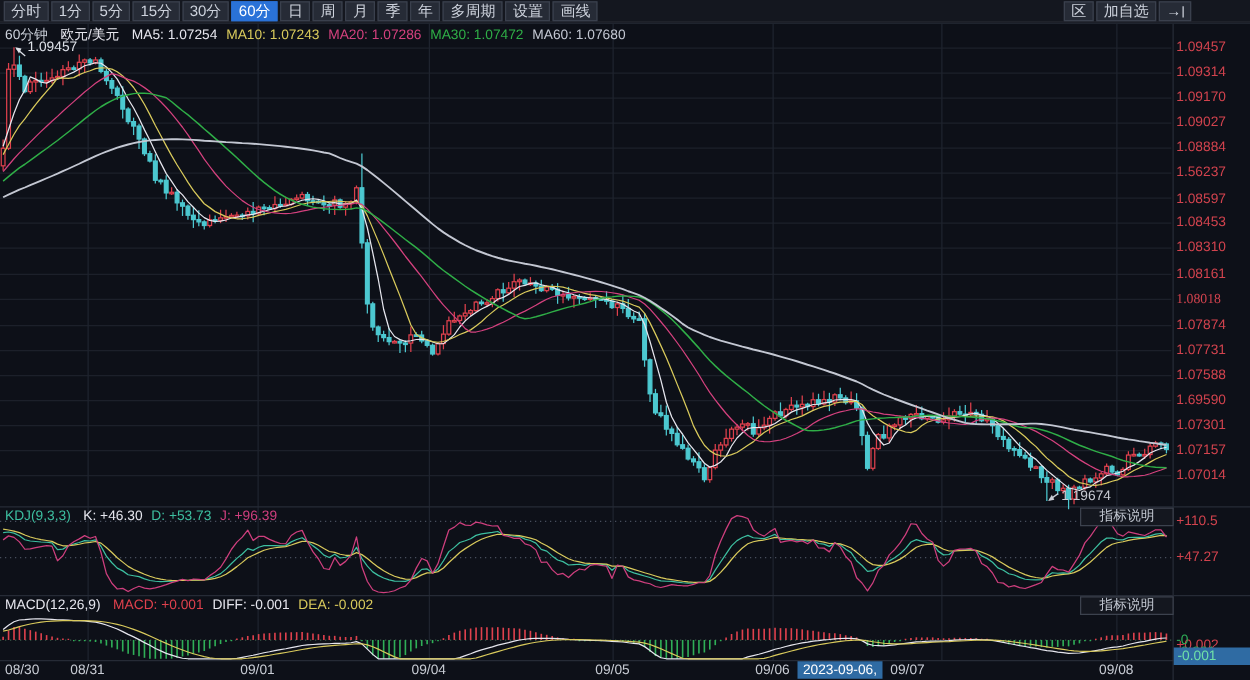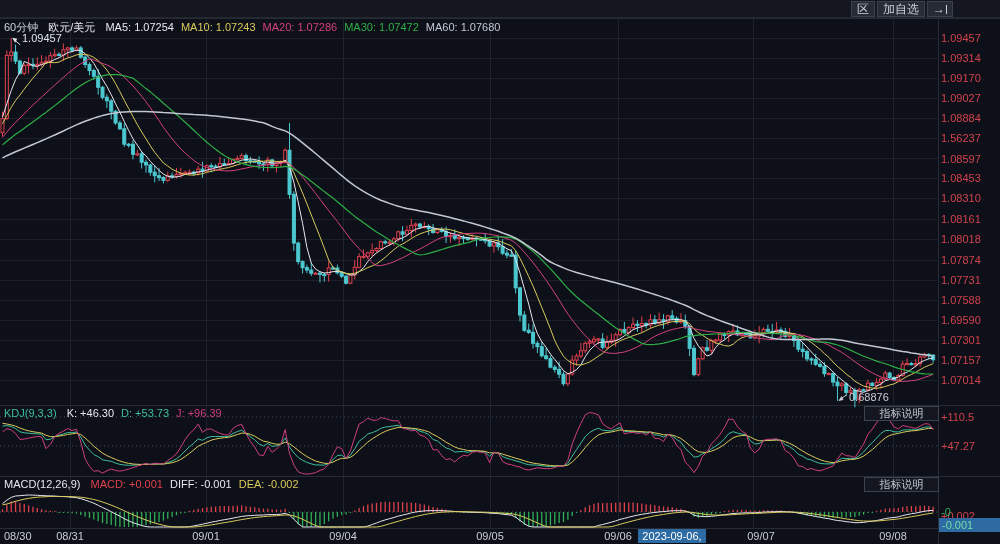--- a/index.html
+++ b/index.html
@@ -725,20 +725,36 @@
       <polyline points="2.5,431.9 6.8,428.7 11.2,429.9 15.5,433.5 19.9,439.4 24.2,439.1 28.6,438.1 32.9,437.3 37.3,436.5 41.6,436.9 46.0,448.6 50.3,444.6 54.7,436.6 59.0,433.4 63.4,431.1 67.7,428.5 72.1,430.6 76.4,429.2 80.8,442.0 85.1,458.9 89.5,466.6 93.8,471.2 98.2,470.7 102.5,473.2 106.9,470.8 111.2,469.0 115.6,470.5 119.9,471.1 124.3,470.3 128.6,469.1 133.0,467.7 137.3,466.1 141.7,464.9 146.0,463.4 150.4,464.6 154.7,463.2 159.1,463.5 163.4,464.0 167.8,460.5 172.1,457.6 176.5,453.8 180.8,447.1 185.2,439.4 189.5,433.7 193.8,429.7 198.2,424.1 202.5,432.4 206.9,429.1 211.2,429.1 215.6,431.5 219.9,433.3 224.3,434.8 228.6,435.0 233.0,428.4 237.3,425.6 241.7,424.3 246.0,433.6 250.4,441.5 254.7,447.0 259.1,454.8 263.4,455.6 267.8,446.2 272.1,452.3 276.5,449.1 280.8,444.1 285.2,429.5 289.5,453.4 293.9,465.2 298.2,471.8 302.6,473.6 306.9,474.1 311.3,473.6 315.6,472.6 320.0,470.4 324.3,468.9 328.7,464.0 333.0,454.5 337.4,446.8 341.7,448.7 346.1,458.6 350.4,450.9 354.8,437.0 359.1,424.0 363.5,421.7 367.8,418.1 372.2,420.1 376.5,420.4 380.8,417.7 385.2,418.5 389.5,419.9 393.9,420.8 398.2,420.7 402.6,428.3 406.9,429.2 411.3,430.7 415.6,430.5 420.0,435.1 424.3,436.4 428.7,439.9 433.0,449.9 437.4,449.6 441.7,455.7 446.1,459.7 450.4,458.7 454.8,462.0 459.1,458.0 463.5,455.2 467.8,456.0 472.2,452.3 476.5,451.5 480.9,452.3 485.2,453.0 489.6,462.7 493.9,452.1 498.3,453.2 502.6,461.5 507.0,463.9 511.3,464.7 515.7,466.1 520.0,467.0 524.4,469.2 528.7,470.0 533.1,468.9 537.4,467.7 541.8,468.3 546.1,468.6 550.5,468.6 554.8,467.5 559.2,466.0 563.5,466.2 567.8,460.4 572.2,444.0 576.5,433.0 580.9,423.3 585.2,414.9 589.6,412.5 593.9,413.3 598.3,414.8 602.6,423.7 607.0,427.0 611.3,428.9 615.7,425.5 620.0,422.8 624.4,433.9 628.7,432.9 633.1,432.3 637.4,433.5 641.8,432.7 646.1,435.0 650.5,431.9 654.8,438.4 659.2,438.5 663.5,441.5 667.9,434.1 672.2,437.5 676.6,445.2 680.9,449.6 685.3,462.2 689.6,466.4 694.0,472.7 698.3,466.3 702.7,456.2 707.0,452.3 711.4,443.9 715.7,439.7 720.1,434.3 724.4,427.7 728.8,419.0 733.1,419.5 737.5,426.8 741.8,431.2 746.2,433.8 750.5,448.3 754.8,452.9 759.2,449.2 763.5,440.3 767.9,439.3 772.2,439.2 776.6,438.7 780.9,441.0 785.3,450.8 789.6,453.3 794.0,458.4 798.3,466.0 802.7,466.5 807.0,469.6 811.4,468.5 815.7,470.1 820.1,470.8 824.4,469.3 828.8,467.7 833.1,466.0 837.5,459.1 841.8,453.1 846.2,455.7 850.5,456.0 854.9,457.7 859.2,451.1 863.6,444.1 867.9,434.3 872.3,429.1 876.6,422.8 881.0,416.9 885.3,415.6 889.7,420.5 894.0,427.0 898.4,428.9 902.7,425.5 907.1,426.5 911.4,427.5 915.8,428.4 920.1,426.2 924.5,423.8 928.8,423.9 933.2,429.7" fill="none" stroke="#cf3f7e" stroke-width="1" stroke-linejoin="round"></polyline>
       <polyline points="2.5,503.6 6.8,500.2 11.2,497.4 15.5,496.0 19.9,495.7 24.2,495.3 28.6,495.0 32.9,495.1 37.3,495.3 41.6,495.5 46.0,495.8 50.3,495.9 54.7,496.1 59.0,496.5 63.4,496.6 67.7,496.8 72.1,497.3 76.4,497.7 80.8,498.7 85.1,500.0 89.5,501.6 93.8,503.2 98.2,505.3 102.5,507.5 106.9,509.5 111.2,511.7 115.6,514.1 119.9,516.2 124.3,518.8 128.6,520.7 133.0,522.7 137.3,524.1 141.7,525.5 146.0,526.6 150.4,527.0 154.7,527.0 159.1,527.0 163.4,527.0 167.8,527.0 172.1,527.0 176.5,527.0 180.8,527.0 185.2,527.0 189.5,526.7 193.8,525.9 198.2,525.0 202.5,524.2 206.9,523.2 211.2,522.2 215.6,521.4 219.9,520.5 224.3,519.7 228.6,519.0 233.0,518.1 237.3,517.3 241.7,516.4 246.0,515.9 250.4,515.6 254.7,515.3 259.1,515.1 263.4,515.0 267.8,514.6 272.1,514.6 276.5,514.5 280.8,514.2 285.2,513.3 289.5,515.1 293.9,519.3 298.2,523.5 302.6,527.0 306.9,527.0 311.3,527.0 315.6,527.0 320.0,527.0 324.3,527.0 328.7,527.0 333.0,527.0 337.4,527.0 341.7,527.0 346.1,527.0 350.4,527.0 354.8,527.0 359.1,527.0 363.5,527.0 367.8,526.1 372.2,524.5 376.5,523.0 380.8,521.3 385.2,519.9 389.5,518.7 393.9,517.5 398.2,516.1 402.6,515.1 406.9,514.1 411.3,512.9 415.6,512.0 420.0,511.4 424.3,510.9 428.7,510.6 433.0,510.7 437.4,510.6 441.7,510.6 446.1,510.9 450.4,511.1 454.8,511.5 459.1,511.7 463.5,511.9 467.8,512.1 472.2,512.3 476.5,512.4 480.9,512.5 485.2,512.7 489.6,513.1 493.9,513.3 498.3,513.6 502.6,514.2 507.0,514.7 511.3,515.1 515.7,517.3 520.0,520.4 524.4,523.7 528.7,526.2 533.1,527.0 537.4,527.0 541.8,527.0 546.1,527.0 550.5,527.0 554.8,527.0 559.2,527.0 563.5,527.0 567.8,527.0 572.2,527.0 576.5,527.0 580.9,527.0 585.2,527.0 589.6,527.0 593.9,527.0 598.3,525.5 602.6,524.5 607.0,523.4 611.3,522.2 615.7,520.9 620.0,519.4 624.4,518.4 628.7,517.2 633.1,516.1 637.4,515.2 641.8,514.3 646.1,513.7 650.5,512.9 654.8,512.5 659.2,511.9 663.5,511.6 667.9,511.1 672.2,510.8 676.6,510.7 680.9,510.7 685.3,511.0 689.6,512.5 694.0,515.1 698.3,516.2 702.7,516.5 707.0,516.7 711.4,516.3 715.7,515.9 720.1,515.2 724.4,514.7 728.8,514.1 733.1,513.5 737.5,513.3 741.8,513.0 746.2,512.8 750.5,512.8 754.8,512.8 759.2,512.5 763.5,512.1 767.9,511.9 772.2,511.8 776.6,511.6 780.9,511.5 785.3,511.8 789.6,511.9 794.0,512.3 798.3,513.1 802.7,513.9 807.0,514.8 811.4,515.6 815.7,516.5 820.1,517.2 824.4,518.1 828.8,518.7 833.1,519.7 837.5,520.5 841.8,520.9 846.2,521.7 850.5,522.1 854.9,522.7 859.2,522.6 863.6,522.4 867.9,521.7 872.3,521.2 876.6,520.5 881.0,519.7 885.3,518.6 889.7,517.9 894.0,517.5 898.4,516.8 902.7,515.6 907.1,514.6 911.4,513.7 915.8,513.1 920.1,512.1 924.5,511.3 928.8,510.6 933.2,510.4" fill="none" stroke="#e6e6ee" stroke-width="1" stroke-linejoin="round"></polyline>
       <polyline points="2.5,504.9 6.8,504.0 11.2,502.7 15.5,501.3 19.9,500.2 24.2,499.2 28.6,498.4 32.9,497.7 37.3,497.2 41.6,496.9 46.0,496.7 50.3,496.5 54.7,496.4 59.0,496.4 63.4,496.5 67.7,496.5 72.1,496.7 76.4,496.9 80.8,497.2 85.1,497.8 89.5,498.6 93.8,499.5 98.2,500.6 102.5,502.0 106.9,503.5 111.2,505.1 115.6,506.9 119.9,508.8 124.3,510.8 128.6,512.8 133.0,514.7 137.3,516.6 141.7,518.4 146.0,520.0 150.4,521.6 154.7,523.0 159.1,524.2 163.4,525.3 167.8,526.2 172.1,526.8 176.5,527.0 180.8,527.0 185.2,527.0 189.5,527.0 193.8,527.0 198.2,526.6 202.5,526.1 206.9,525.5 211.2,524.9 215.6,524.2 219.9,523.4 224.3,522.7 228.6,522.0 233.0,521.2 237.3,520.4 241.7,519.6 246.0,518.9 250.4,518.2 254.7,517.6 259.1,517.1 263.4,516.7 267.8,516.3 272.1,516.0 276.5,515.7 280.8,515.4 285.2,515.0 289.5,515.0 293.9,515.9 298.2,517.4 302.6,519.3 306.9,521.4 311.3,523.5 315.6,525.5 320.0,527.0 324.3,527.0 328.7,527.0 333.0,527.0 337.4,527.0 341.7,527.0 346.1,527.0 350.4,527.0 354.8,527.0 359.1,527.0 363.5,527.0 367.8,527.0 372.2,527.0 376.5,527.0 380.8,526.4 385.2,525.1 389.5,523.8 393.9,522.5 398.2,521.3 402.6,520.0 406.9,518.8 411.3,517.7 415.6,516.5 420.0,515.5 424.3,514.6 428.7,513.8 433.0,513.2 437.4,512.6 441.7,512.2 446.1,512.0 450.4,511.8 454.8,511.7 459.1,511.7 463.5,511.7 467.8,511.8 472.2,511.9 476.5,512.0 480.9,512.1 485.2,512.2 489.6,512.4 493.9,512.6 498.3,512.8 502.6,513.1 507.0,513.4 511.3,513.7 515.7,514.5 520.0,515.6 524.4,517.3 528.7,519.0 533.1,521.0 537.4,522.9 541.8,524.8 546.1,526.6 550.5,527.0 554.8,527.0 559.2,527.0 563.5,527.0 567.8,527.0 572.2,527.0 576.5,527.0 580.9,527.0 585.2,527.0 589.6,527.0 593.9,527.0 598.3,527.0 602.6,527.0 607.0,527.0 611.3,526.7 615.7,525.6 620.0,524.3 624.4,523.1 628.7,522.0 633.1,520.8 637.4,519.7 641.8,518.6 646.1,517.6 650.5,516.7 654.8,515.8 659.2,515.1 663.5,514.4 667.9,513.7 672.2,513.1 676.6,512.6 680.9,512.3 685.3,512.0 689.6,512.1 694.0,512.7 698.3,513.4 702.7,514.0 707.0,514.6 711.4,514.9 715.7,515.1 720.1,515.1 724.4,515.1 728.8,514.9 733.1,514.6 737.5,514.3 741.8,514.1 746.2,513.8 750.5,513.6 754.8,513.4 759.2,513.3 763.5,513.0 767.9,512.8 772.2,512.6 776.6,512.4 780.9,512.2 785.3,512.1 789.6,512.1 794.0,512.1 798.3,512.3 802.7,512.6 807.0,513.1 811.4,513.6 815.7,514.2 820.1,514.8 824.4,515.4 828.8,516.1 833.1,516.8 837.5,517.5 841.8,518.2 846.2,518.9 850.5,519.5 854.9,520.2 859.2,520.7 863.6,521.0 867.9,521.1 872.3,521.1 876.6,521.0 881.0,520.7 885.3,520.3 889.7,519.8 894.0,519.4 898.4,518.9 902.7,518.2 907.1,517.5 911.4,516.7 915.8,516.0 920.1,515.2 924.5,514.4 928.8,513.7 933.2,513.0" fill="none" stroke="#d9ca5c" stroke-width="1" stroke-linejoin="round"></polyline>
       <path d="M20.19767441860465 44.82471910112233 L13.19767441860465 38.82471910112233" stroke="#dfe3ea" fill="none"></path>
       <path d="M12.19767441860465 37.82471910112233 l5 1 l-2 4 z" fill="#dfe3ea"></path>
       <path d="M846.4767441860465 394.898876404493 L839.4767441860465 399.898876404493" stroke="#c9ccd4" fill="none"></path>
       <path d="M838.4767441860465 400.898876404493 l5 -1 l-2 -4 z" fill="#c9ccd4"></path>
     </svg>
 
   <div class="toolbar">
+    <div class="tabs" id="period-tabs">
+        <span class="chip">分时</span>
+        <span class="chip">1分</span>
+        <span class="chip">5分</span>
+        <span class="chip">15分</span>
+        <span class="chip">30分</span>
+        <span class="chip selected">60分</span>
+        <span class="chip">日</span>
+        <span class="chip">周</span>
+        <span class="chip">月</span>
+        <span class="chip">季</span>
+        <span class="chip">年</span>
+        <span class="chip">多周期</span>
+        <span class="chip">设置</span>
+        <span class="chip">画线</span>
+      </div>
     <div class="toolbar-spacer"></div>
     <div class="toolbar-right">
       <div class="tabs" id="right-tabs">
           <span class="chip">区</span>
           <span class="chip">加自选</span>
         </div>
       <span class="chip"><span>→</span><span class="vbar"></span></span>
     </div>
   </div>
 
@@ -765,21 +781,21 @@
       <div class="axis-label" style="top: 31.8247px; color: rgb(210, 67, 78);">1.09457</div>
       <div class="axis-label" style="top: 51.8554px; color: rgb(210, 67, 78);">1.09314</div>
       <div class="axis-label" style="top: 72.0262px; color: rgb(210, 67, 78);">1.09170</div>
       <div class="axis-label" style="top: 92.0569px; color: rgb(210, 67, 78);">1.09027</div>
       <div class="axis-label" style="top: 112.088px; color: rgb(210, 67, 78);">1.08884</div>
       <div class="axis-label" style="top: 132.258px; color: rgb(210, 67, 78);">1.56237</div>
       <div class="axis-label" style="top: 153px; color: rgb(210, 67, 78);">1.08597</div>
       <div class="axis-label" style="top: 172.46px; color: rgb(210, 67, 78);">1.08453</div>
       <div class="axis-label" style="top: 192.491px; color: rgb(210, 67, 78);">1.08310</div>
       <div class="axis-label" style="top: 213.362px; color: rgb(210, 67, 78);">1.08161</div>
-      <div class="axis-label" style="top: 233.393px; color: rgb(210, 67, 78);">1.08018</div>
+      <div class="axis-label" style="top: 233.393px; color: rgb(210, 67, 78); font-family: Liberation Serif, serif;">1.08018</div>
       <div class="axis-label" style="top: 253.563px; color: rgb(210, 67, 78);">1.07874</div>
       <div class="axis-label" style="top: 273.594px; color: rgb(210, 67, 78);">1.07731</div>
       <div class="axis-label" style="top: 293.625px; color: rgb(210, 67, 78);">1.07588</div>
       <div class="axis-label" style="top: 313.796px; color: rgb(210, 67, 78);">1.69590</div>
       <div class="axis-label" style="top: 333.826px; color: rgb(210, 67, 78);">1.07301</div>
       <div class="axis-label" style="top: 353.997px; color: rgb(210, 67, 78);">1.07157</div>
       <div class="axis-label" style="top: 374.028px; color: rgb(210, 67, 78);">1.07014</div>
     </div>
   <div id="kdj-axis">
       <div class="axis-label" style="top: 411px; color: rgb(210, 67, 78);">+110.5</div>
@@ -790,23 +806,23 @@
       <div class="axis-label" style="top: 506px; color: rgb(47, 174, 87);">-0</div>
       <div class="axis-label" style="top: 516px; color: rgb(47, 174, 87);">-0.001</div>
     </div>
   <div id="x-axis">
       <div class="x-label" style="left: 4px;">08/30</div>
       <div class="x-label" style="left: 70px; transform: translateX(-50%);">08/31</div>
       <div class="x-label" style="left: 206px; transform: translateX(-50%);">09/01</div>
       <div class="x-label" style="left: 343px; transform: translateX(-50%);">09/04</div>
       <div class="x-label" style="left: 490px; transform: translateX(-50%);">09/05</div>
       <div class="x-label" style="left: 618px; transform: translateX(-50%);">09/06</div>
-      <div class="x-label" style="left: 761px; transform: translateX(-50%);">09/07</div>
+      <div class="x-label" style="left: 726px; transform: translateX(-50%);">09/07</div>
       <div class="x-label" style="left: 893px; transform: translateX(-50%);">09/08</div>
     </div>
 
   <div class="annot" id="high-annot" style="left:22px;top:32px;color:#dfe3ea;">1.09457</div>
-  <div class="annot" id="low-annot" style="left:849px;top:391px;color:#c9ccd4;">0.68876</div>
+  <div class="annot" id="low-annot" style="left:849px;top:391px;color:#c9ccd4;">1.19674</div>
 
   <div class="hl-box" id="crosshair-date" style="top: 529px; height: 14px; line-height: 14px; width: 68px; text-align: center; color: rgb(255, 255, 255); left: 638px;">2023-09-06,三</div>
   <div class="hl-box" id="crosshair-macd" style="top: 518px; left: 939px; width: 61px; height: 14px; line-height: 14px; padding-left: 3px; box-sizing: border-box; color: rgb(111, 224, 168);">-0.001</div>
 
 </div>
 
 </body></html>

